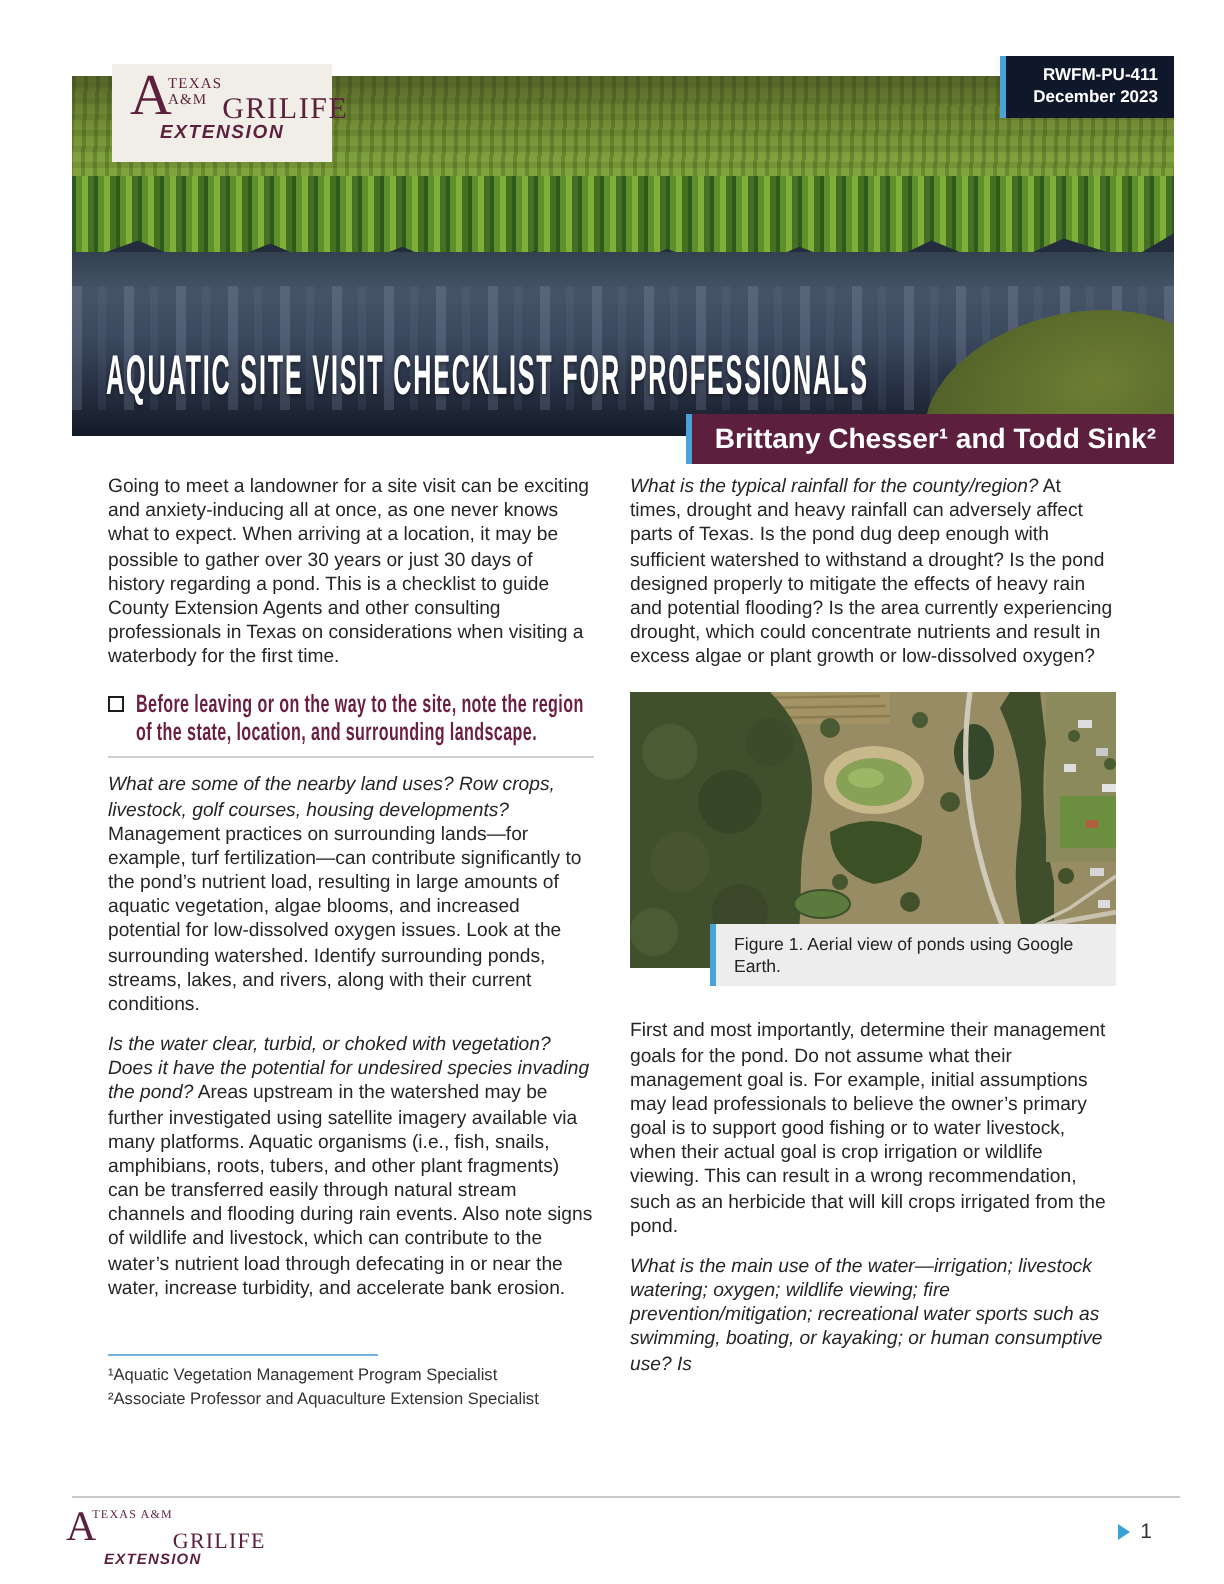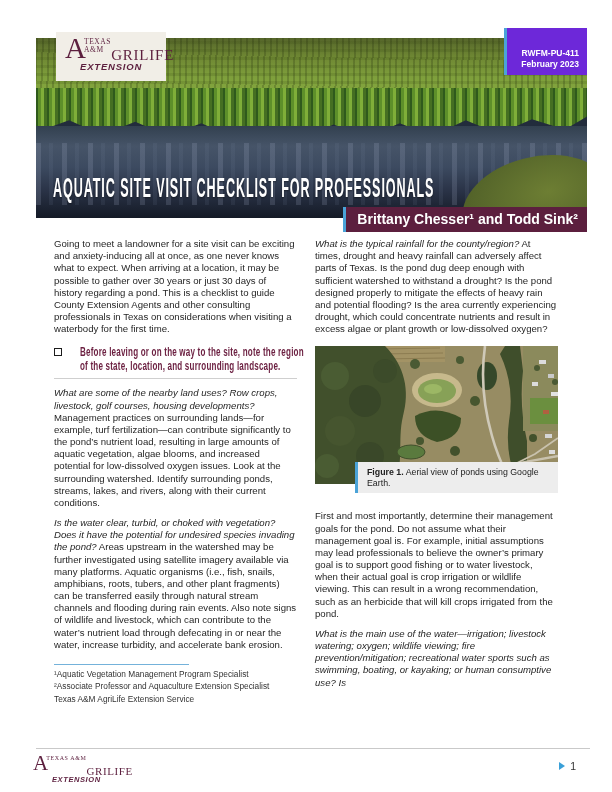--- a/index.html
+++ b/index.html
@@ -27,51 +27,51 @@
 
   .logo-box { position:absolute; left:20px; top:-6px; width:110px; height:49px; background:#f1eee7; padding:4px 0 0 9px; }
   .agrilife { color:#5c1f3e; line-height:1; }
   .agrilife-row { display:flex; align-items:flex-start; }
   .logo-a { font-family:"Liberation Serif", serif; font-size:29px; line-height:.86; font-weight:400; }
   .logo-stack { display:flex; flex-direction:row; margin-left:-2px; }
   .logo-texas { font-family:"Liberation Serif", serif; font-size:7.5px; letter-spacing:.6px; margin-top:2px; }
   .logo-grilife { font-family:"Liberation Serif", serif; font-size:15px; letter-spacing:.8px; margin-top:12px; }
   .logo-ext { font-size:9.5px; font-weight:bold; letter-spacing:.8px; margin:-1px 0 0 15px;font-style:italic; }
 
-  .doc-badge { position:absolute; right:0; top:-10px; background:#6d28d9; border-left:3px solid #4aa3d8;
-    color:#fff; font-size:8.5px; font-weight:bold; text-align:right; line-height:1.35; padding:20px 8px 4px 14px; }
+  .doc-badge { position:absolute; right:0; top:-10px; background:#0f172a; border-left:3px solid #4aa3d8;
+    color:#fff; font-size:8.5px; font-weight:bold; text-align:right; line-height:1.35; padding:4px 8px 4px 14px; }
 
   .hero-title { position:absolute; left:17px; top:134px; color:#fff; font-size:28px; font-weight:bold;
     letter-spacing:2px; white-space:nowrap; transform:scaleX(0.45); transform-origin:0 50%;
     text-shadow:0 1px 3px rgba(0,0,0,.45); }
 
   .author-badge { position:absolute; right:0; top:169px; background:#5c1f3e; border-left:3px solid #4aa3d8;
     color:#fff; font-size:14px; font-weight:bold; padding:5px 9px 5px 11px; line-height:1.1; }
 
   
   .columns { position:absolute; left:54px; top:238px; width:504px; display:flex; gap:18px; }
   .col { width:243px; font-size:9.6px; line-height:1.27; color:#262626; }
   .col p { margin-bottom:8px; }
   .col em { font-style:italic; }
 
-  .check-heading { display:flex; gap:18px; border-bottom:1px solid #cfcfcf; padding-bottom:5px; margin:11px 0 8px 0; }
+  .check-heading { display:flex; gap:6px; border-bottom:1px solid #cfcfcf; padding-bottom:5px; margin:11px 0 8px 0; }
   .checkbox { flex:0 0 auto; width:8px; height:8px; border:1.4px solid #1c1c1c; margin-top:2px; background:#fff; }
   .check-text { display:block; color:#6b1f40; font-weight:bold; font-size:12.5px; line-height:1.08;
     letter-spacing:.3px; width:352px; transform:scaleX(0.645); transform-origin:0 0; }
   .check-heading .check-wrap { height:auto; overflow:visible; }
 
-  .footnotes { margin-top:13px; font-size:8.3px; line-height:1.5; color:#333; }
+  .footnotes { margin-top:26px; font-size:8.3px; line-height:1.5; color:#333; }
   .footnote-rule { width:135px; border-top:1px solid #74b2da; margin-bottom:3px; }
 
   
   .figure { position:relative; margin:11px 0 26px 0; }
   .figure svg { display:block; width:243px; height:138px; }
   .fig-caption { position:absolute; left:40px; right:0; bottom:-9px; background:#ededed; border-left:3px solid #4aa3d8;
     font-size:8.8px; padding:5px 6px 5px 9px; color:#222; line-height:1.2; }
-  .fig-caption b { font-weight:bold; }
+  .fig-caption b { font-weight:normal; }
 
   
   .footer-rule { position:absolute; left:36px; top:748px; width:554px; border-top:1px solid #c9c9c9; }
   .footer-logo { position:absolute; left:33px; top:754px; }
   .footer-logo .logo-a { font-size:21px; }
   .footer-logo .logo-texas { font-size:6px; margin-top:1px; }
   .footer-logo .logo-grilife { font-size:11px; letter-spacing:.6px; }
   .footer-logo .logo-ext { font-size:7.5px; margin-left:19px; letter-spacing:.6px; }
   .page-num { position:absolute; right:36px; top:760px; display:flex; align-items:center; gap:5px; }
   .page-num .tri { width:0; height:0; border-top:4px solid transparent; border-bottom:4px solid transparent;
@@ -100,21 +100,21 @@
             <span class="logo-texas">TEXAS A&amp;M</span>
             <span class="logo-grilife">GRILIFE</span>
           </span>
         </div>
         <div class="logo-ext">EXTENSION</div>
       </div>
     </div>
 
     <div class="doc-badge">
       <div>RWFM-PU-411</div>
-      <div>February 2023</div>
+      <div>December 2023</div>
     </div>
 
     <div class="hero-title">AQUATIC SITE VISIT CHECKLIST FOR PROFESSIONALS</div>
 
     <div class="author-badge">Brittany Chesser¹ and Todd Sink²</div>
   </div>
 
   <div class="columns">
 
     <div class="col">
@@ -128,21 +128,20 @@
       </div>
 
       <p><em>What are some of the nearby land uses? Row crops, livestock, golf courses, housing developments?</em> <span>Management practices on surrounding lands—for example, turf fertilization—can contribute significantly to the pond’s nutrient load, resulting in large amounts of aquatic vegetation, algae blooms, and increased potential for low-dissolved oxygen issues. Look at the surrounding watershed. Identify surrounding ponds, streams, lakes, and rivers, along with their current conditions.</span></p>
 
       <p><em>Is the water clear, turbid, or choked with vegetation? Does it have the potential for undesired species invading the pond?</em> <span>Areas upstream in the watershed may be further investigated using satellite imagery available via many platforms. Aquatic organisms (i.e., fish, snails, amphibians, roots, tubers, and other plant fragments) can be transferred easily through natural stream channels and flooding during rain events. Also note signs of wildlife and livestock, which can contribute to the water’s nutrient load through defecating in or near the water, increase turbidity, and accelerate bank erosion.</span></p>
 
       <div class="footnotes">
         <div class="footnote-rule"></div>
         <div>¹Aquatic Vegetation Management Program Specialist</div>
         <div>²Associate Professor and Aquaculture Extension Specialist</div>
-        <div>Texas A&amp;M AgriLife Extension Service</div>
       </div>
     </div>
 
     <div class="col">
       <p><em>What is the typical rainfall for the county/region?</em> <span>At times, drought and heavy rainfall can adversely affect parts of Texas. Is the pond dug deep enough with sufficient watershed to withstand a drought? Is the pond designed properly to mitigate the effects of heavy rain and potential flooding? Is the area currently experiencing drought, which could concentrate nutrients and result in excess algae or plant growth or low-dissolved oxygen?</span></p>
 
       <div class="figure">
         <svg viewBox="0 0 243 138" preserveAspectRatio="none">
           <rect x="0" y="0" width="243" height="138" fill="#978c63"></rect>
           <rect x="0" y="0" width="130" height="16" fill="#a39365"></rect>

